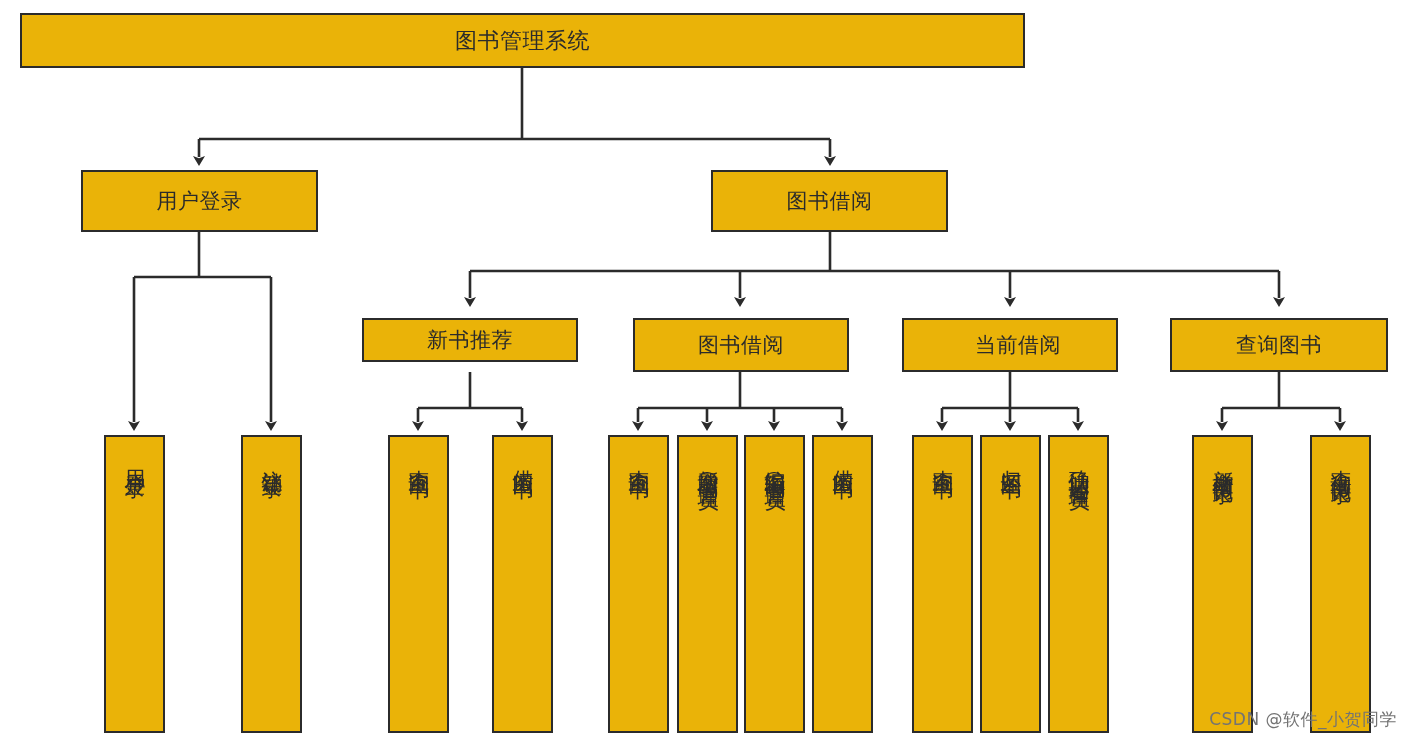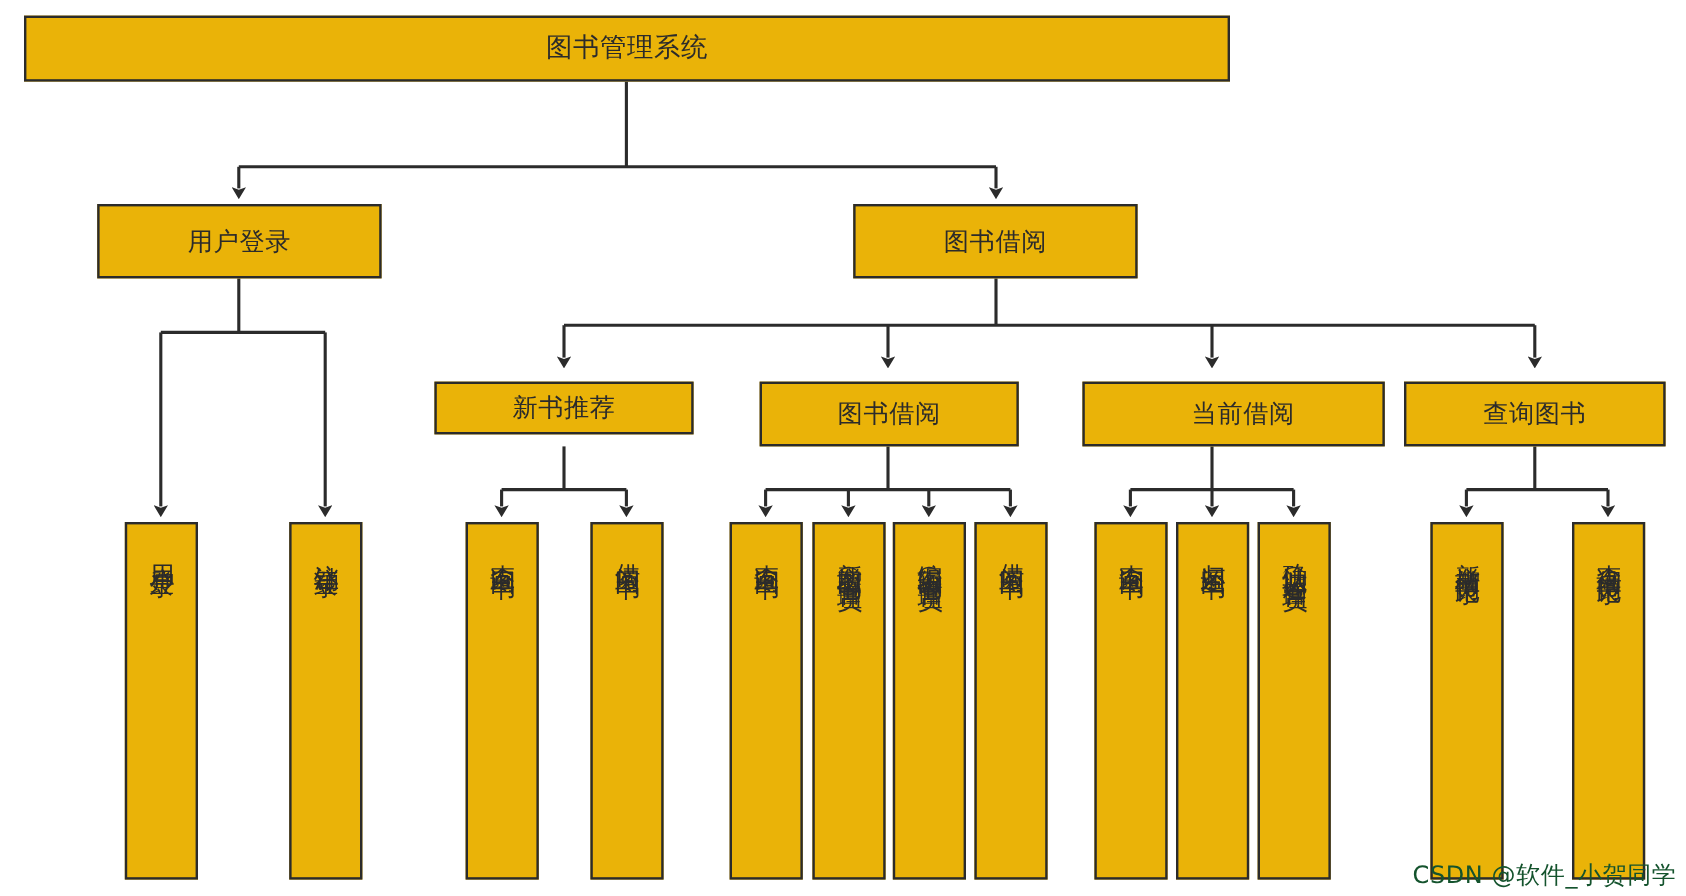--- a/index.html
+++ b/index.html
@@ -60,23 +60,23 @@
     writing-mode: vertical-rl;
     text-orientation: upright;
     -webkit-writing-mode: vertical-rl;
     white-space: nowrap;
     line-height: 1.0;
     letter-spacing: 3px;
   }
   #watermark {
     position: absolute;
     right: 8px;
-    bottom: 4px;
-    font-size: 20px;
-    color: #14532d;
+    bottom: 16px;
+    font-size: 17px;
+    color: #737373;
     white-space: nowrap;
     pointer-events: none;
     letter-spacing: 0.5px;
   }
 </style>
 </head>
 <body>
 
 <div id="diagram-root">
 
@@ -141,21 +141,21 @@
   <div class="node level-1" style="left:711px; top:170px; width:237px; height:62px;">
     <span class="node-label">图书借阅</span>
   </div>
 
   <div class="node level-2" style="left:362px; top:318px; width:216px; height:44px;">
     <span class="node-label">新书推荐</span>
   </div>
   <div class="node level-2" style="left:633px; top:318px; width:216px; height:54px;">
     <span class="node-label">图书借阅</span>
   </div>
-  <div class="node level-2" style="left:902px; top:318px; width:252px; height:54px;padding-left:16px;">
+  <div class="node level-2" style="left:902px; top:318px; width:216px; height:54px;padding-left:16px;">
     <span class="node-label">当前借阅</span>
   </div>
   <div class="node level-2" style="left:1170px; top:318px; width:218px; height:54px;">
     <span class="node-label">查询图书</span>
   </div>
 
   <div class="node leaf" style="left:104px; top:435px; width:61px; height:298px;">
     <span class="node-label">用户登录</span>
   </div>
   <div class="node leaf" style="left:241px; top:435px; width:61px; height:298px;">

